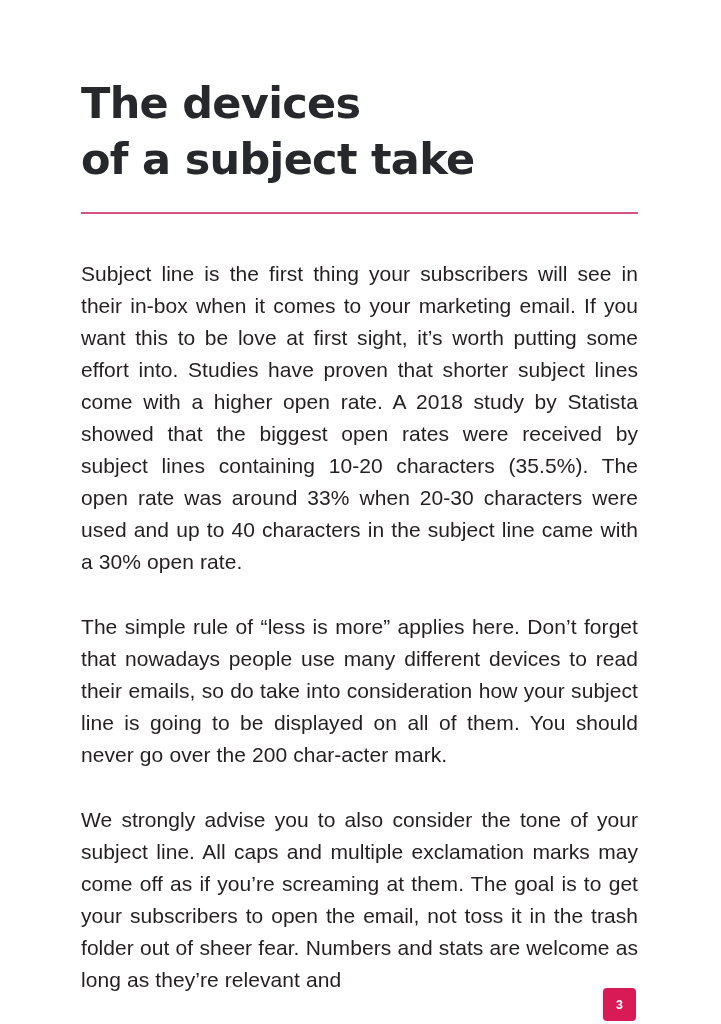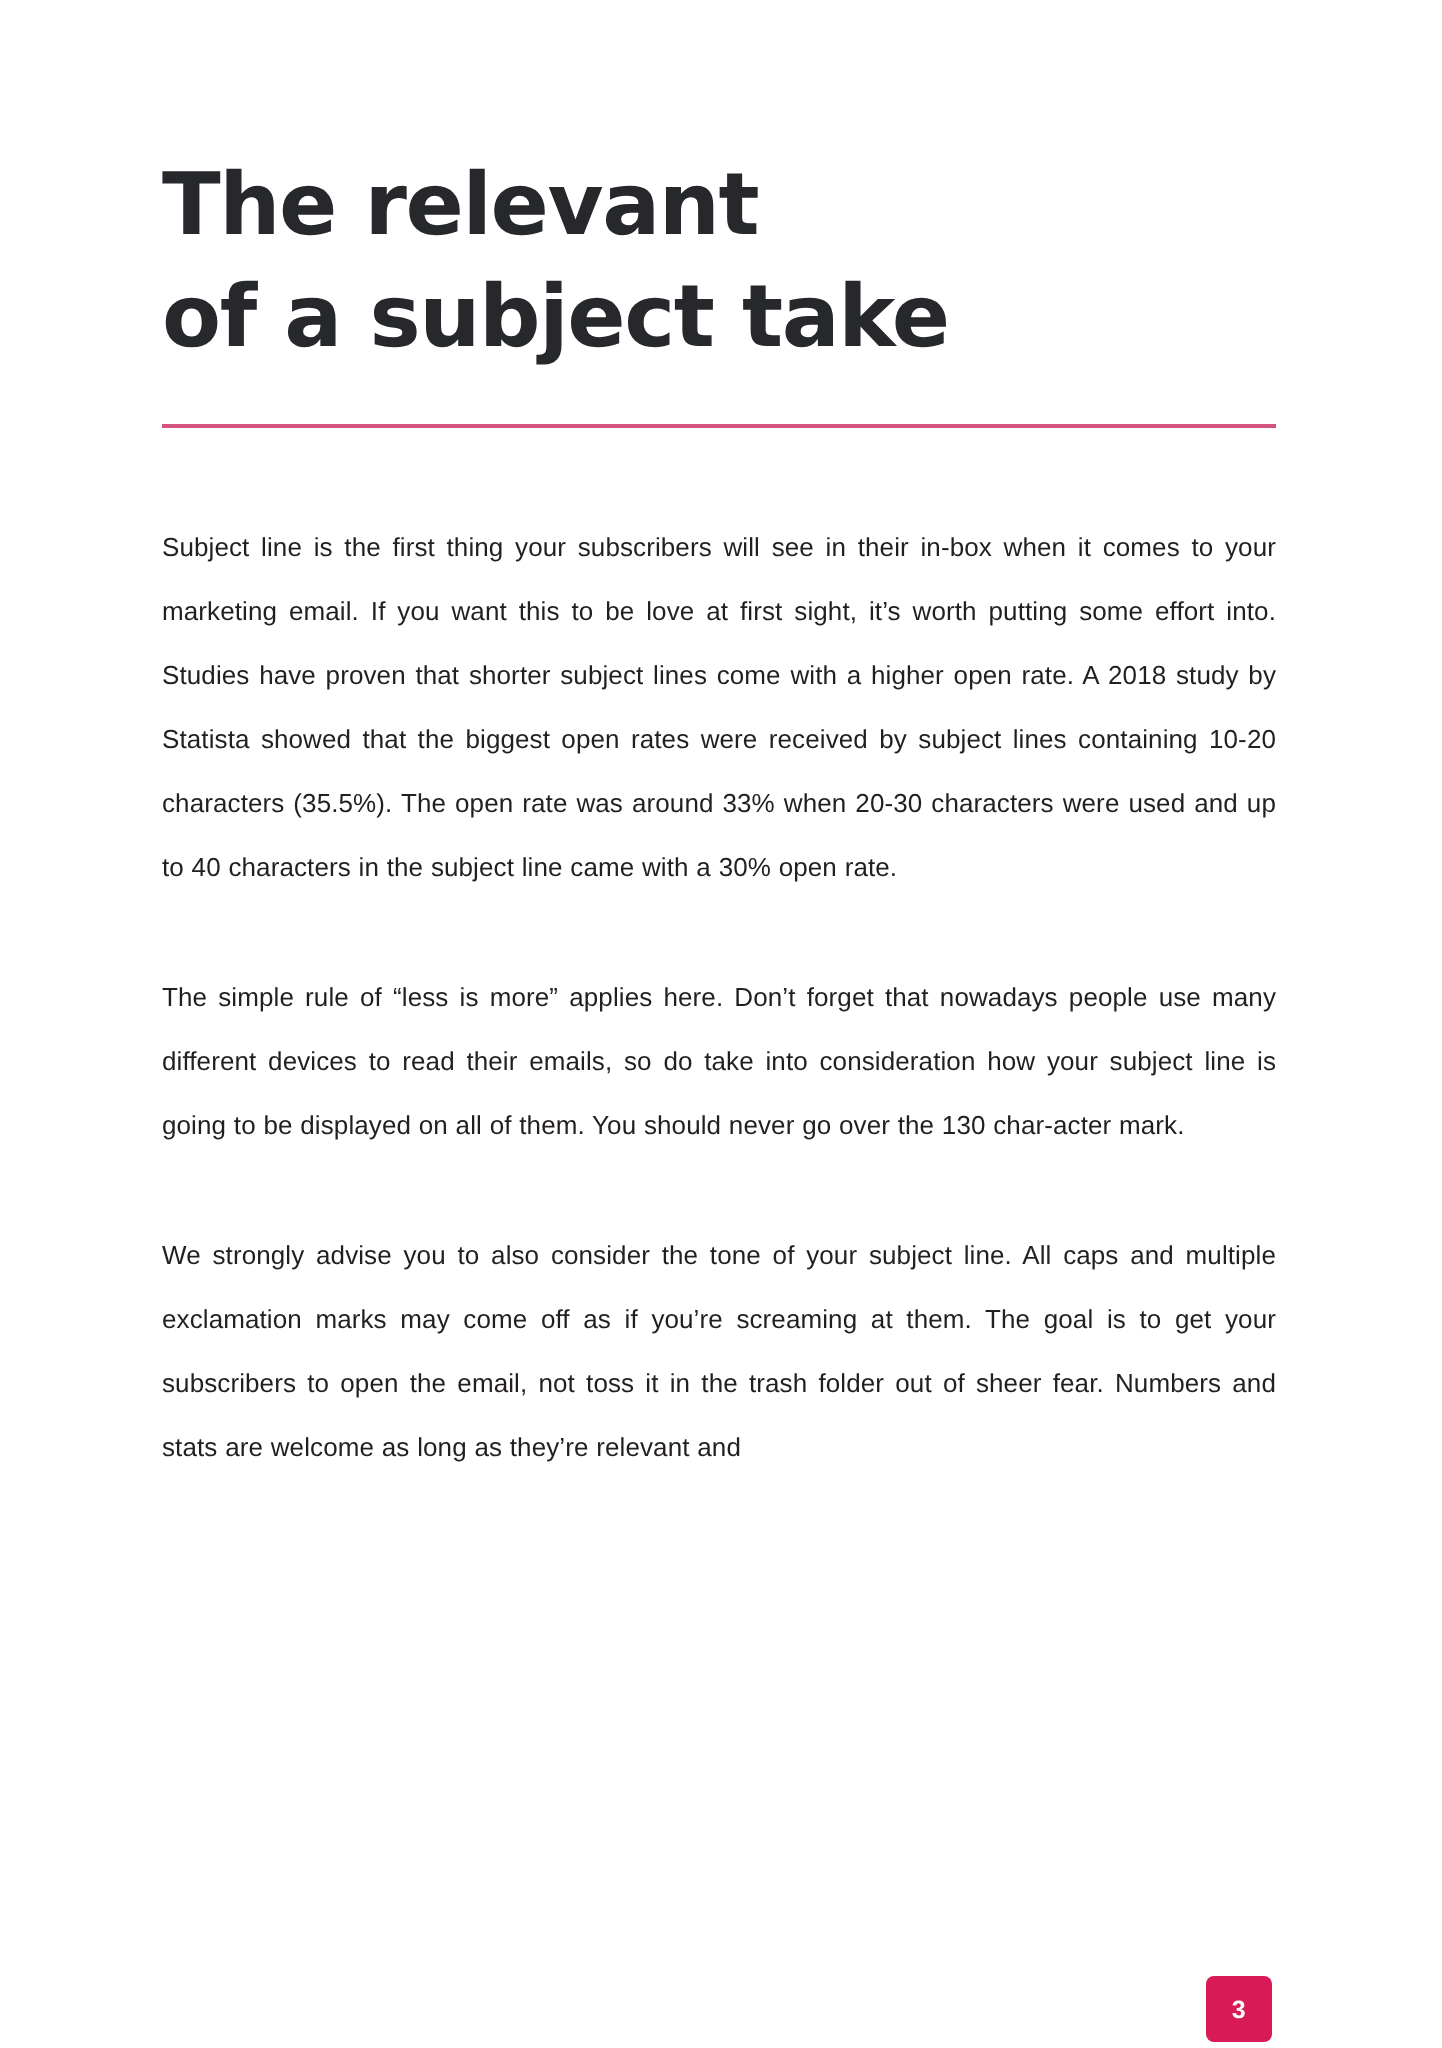--- a/index.html
+++ b/index.html
@@ -58,21 +58,21 @@
   .body-column {
     position: absolute;
     left: 81px;
     top: 258px;
     width: 557px;
   }
 
   .body-paragraph {
     margin: 0 0 33px 0;
     font-family: "Liberation Sans", sans-serif;
-    font-size: 13px;
+    font-size: 21px;
     line-height: 32px;
     color: #231F20;
     text-align: justify;
     text-justify: inter-word;
     letter-spacing: 0.05px;
     word-spacing: 0.2px;
   }
   .body-paragraph:last-child {
     margin-bottom: 16px;
   }
@@ -99,27 +99,27 @@
     justify-content: center;
     letter-spacing: 0.2px;
   }
 </style>
 </head>
 <body>
 
 <div class="page">
 
   <h1 class="page-title">
-    <span class="title-line">The relevant</span>
+    <span class="title-line">The devices</span>
     <span class="title-line">of a subject take</span>
   </h1>
 
   <div class="title-divider"></div>
 
   <div class="body-column">
     <p class="body-paragraph">Subject line is the first thing your subscribers will see in their in-box when it comes to your marketing email. If you want this to be love at first sight, it’s worth putting some effort into. Studies have proven that shorter subject lines come with a higher open rate. A 2018 study by Statista showed that the biggest open rates were received by subject lines containing 10-20 characters (35.5%). The open rate was around 33% when 20-30 characters were used and up to 40 characters in the subject line came with a 30% open rate.</p>
-    <p class="body-paragraph">The simple rule of “less is more” applies here. Don’t forget that nowadays people use many different devices to read their emails, so do take into consideration how your subject line is going to be displayed on all of them. You should never go over the 130 char-acter mark.</p>
+    <p class="body-paragraph">The simple rule of “less is more” applies here. Don’t forget that nowadays people use many different devices to read their emails, so do take into consideration how your subject line is going to be displayed on all of them. You should never go over the 200 char-acter mark.</p>
     <p class="body-paragraph is-clipped">We strongly advise you to also consider the tone of your subject line. All caps and multiple exclamation marks may come off as if you’re screaming at them. The goal is to get your subscribers to open the email, not toss it in the trash folder out of sheer fear. Numbers and stats are welcome as long as they’re relevant and</p>
   </div>
 
   <div class="page-number-badge">3</div>
 
 </div>
 
 </body></html>

